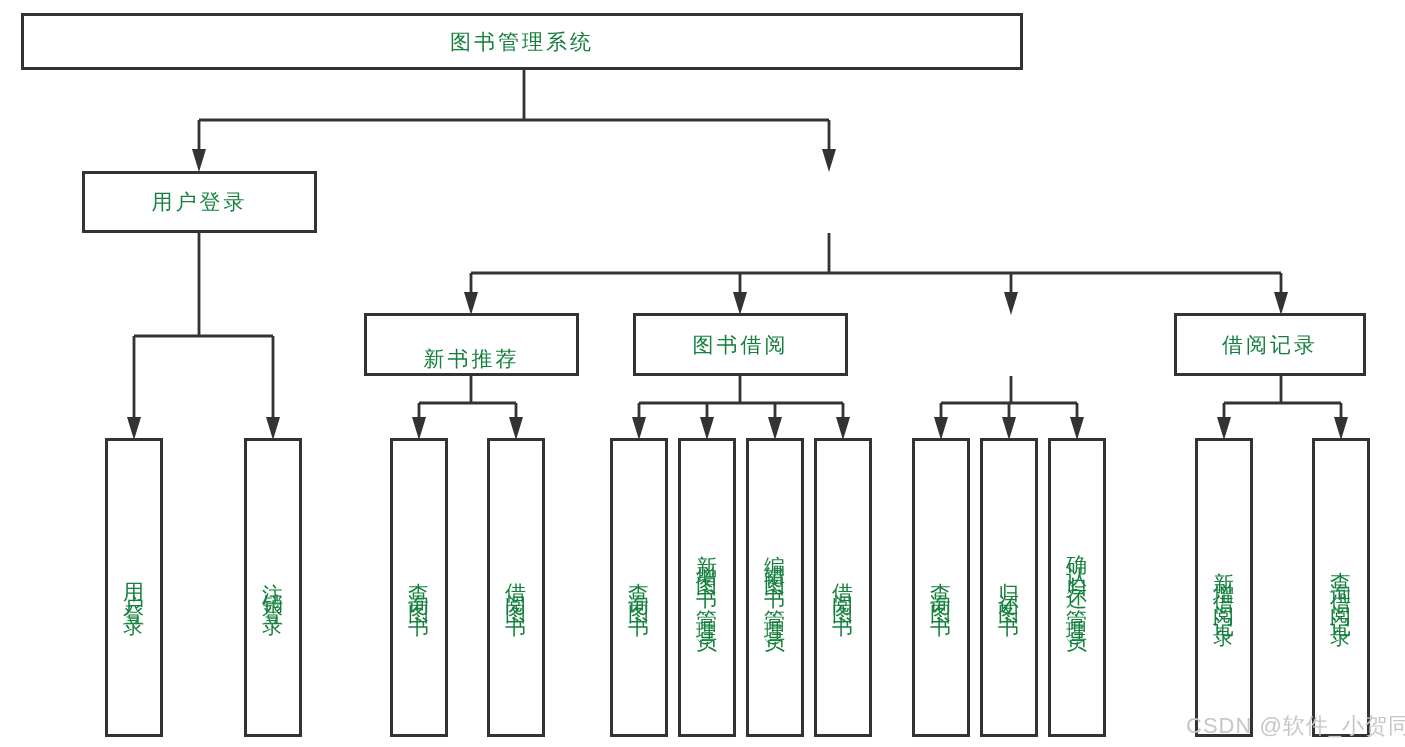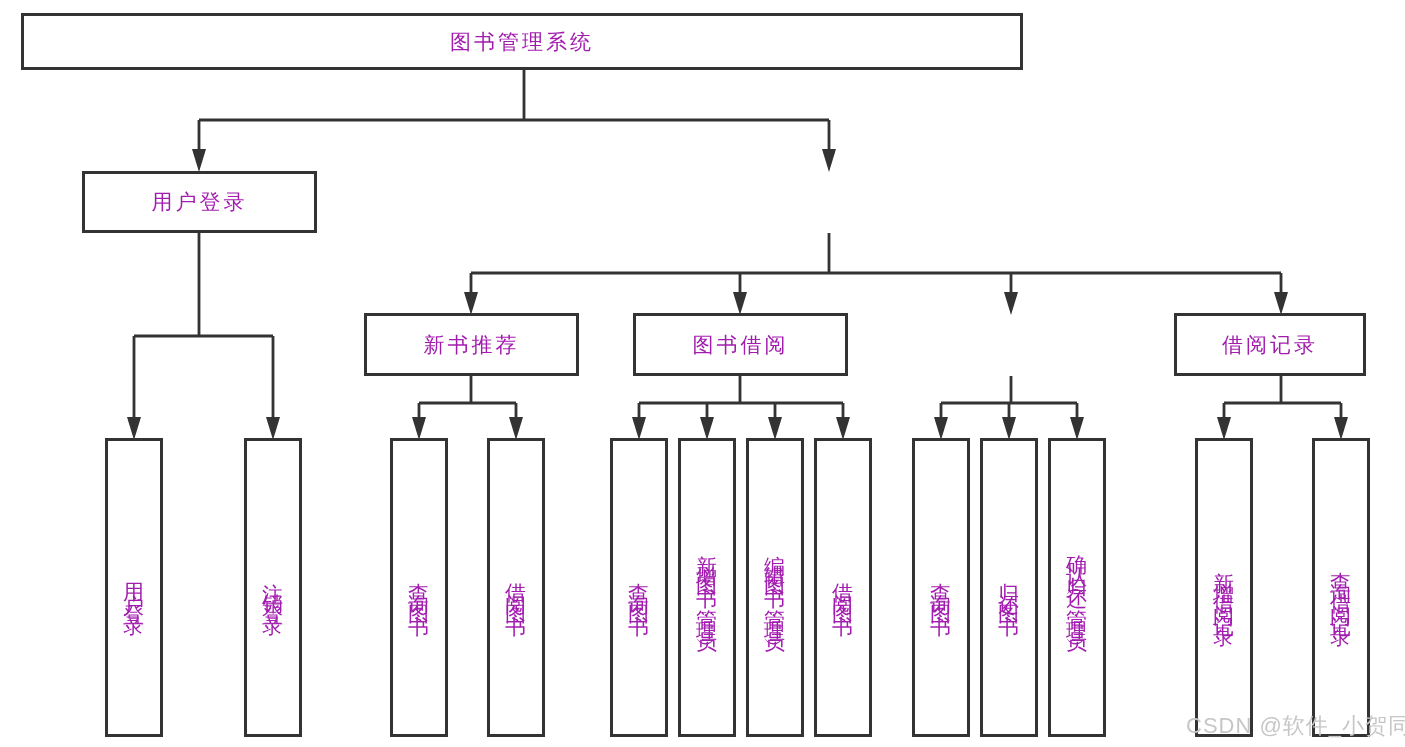--- a/index.html
+++ b/index.html
@@ -23,21 +23,21 @@
   }
   svg.connectors polygon {
     fill: #333333;
     stroke: none;
   }
   .node {
     position: absolute;
     box-sizing: border-box;
     background: #ffffff;
     border: 3px solid #333333;
-    color: #a21caf;
+    color: #15803d;
     display: flex;
     align-items: center;
     justify-content: center;
   }
   .hnode {
     font-size: 21px;
     letter-spacing: 3px;
     white-space: nowrap;
   }
   .vnode span {
@@ -105,21 +105,21 @@
   </svg>
 
   <div class="node hnode" style="left:21px; top:13px; width:1002px; height:57px;">
     <span>图书管理系统</span>
   </div>
 
   <div class="node hnode" style="left:82px; top:171px; width:235px; height:62px;">
     <span>用户登录</span>
   </div>
 
-  <div class="node hnode" style="left:364px; top:313px; width:215px; height:63px;">
+  <div class="node hnode" style="left:364px; top:313px; width:215px; height:63px;align-items:flex-end;">
     <span>新书推荐</span>
   </div>
   <div class="node hnode" style="left:633px; top:313px; width:215px; height:63px;">
     <span>图书借阅</span>
   </div>
   <div class="node hnode" style="left:1174px; top:313px; width:192px; height:63px;">
     <span>借阅记录</span>
   </div>
 
   <div class="node vnode" style="left:105px; top:438px; width:58px; height:299px;">

